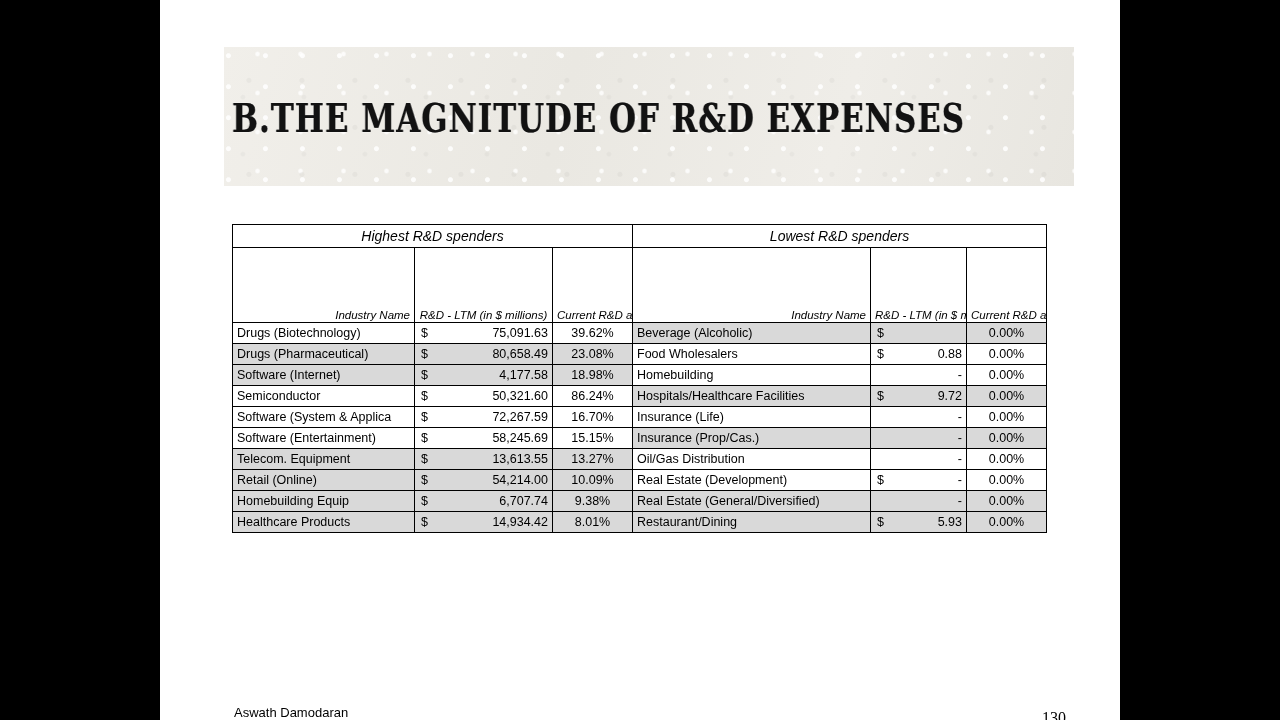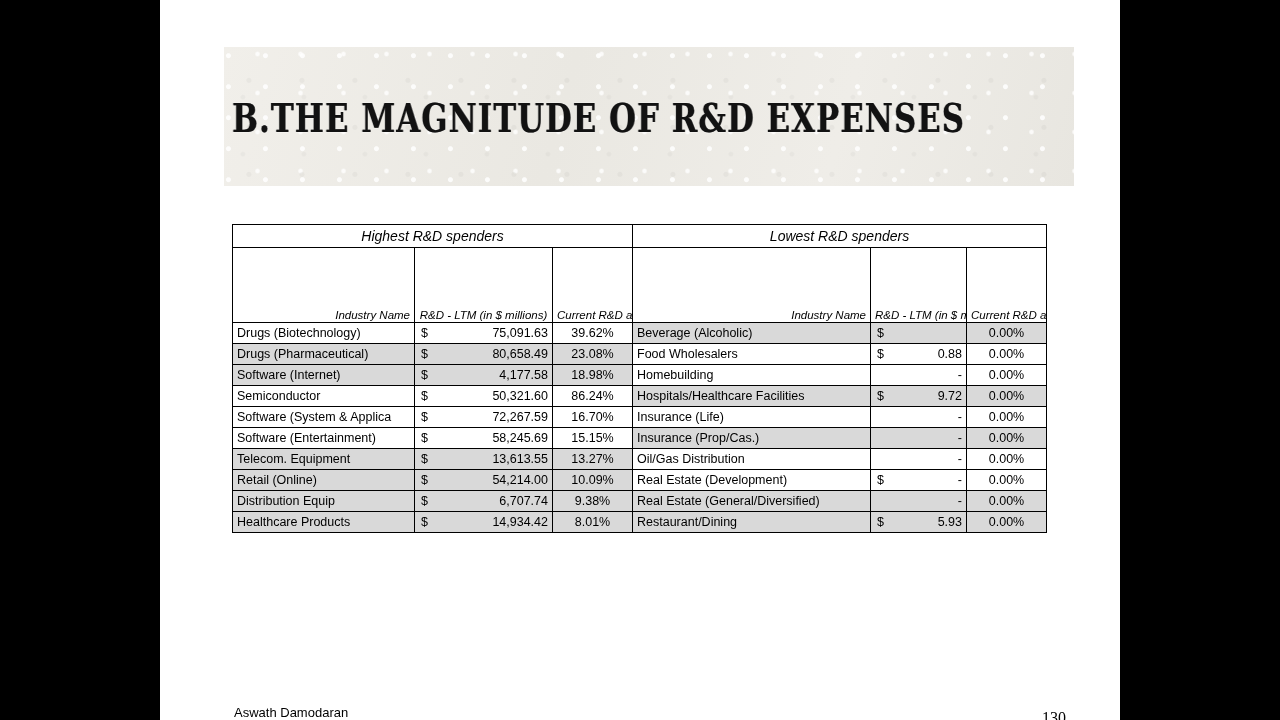--- a/index.html
+++ b/index.html
@@ -214,21 +214,21 @@
             </tr>
             <tr class="row">
               <td class="name shade"><span>Retail (Online)</span></td>
               <td class="amt shade"><span class="cur">$</span><span>54,214.00</span></td>
               <td class="pct shade"><span>10.09%</span></td>
               <td class="name"><span>Real Estate (Development)</span></td>
               <td class="amt"><span class="cur">$</span><span>-</span></td>
               <td class="pct"><span>0.00%</span></td>
             </tr>
             <tr class="row">
-              <td class="name shade"><span>Distribution Equip</span></td>
+              <td class="name shade"><span>Homebuilding Equip</span></td>
               <td class="amt shade"><span class="cur">$</span><span>6,707.74</span></td>
               <td class="pct shade"><span>9.38%</span></td>
               <td class="name shade"><span>Real Estate (General/Diversified)</span></td>
               <td class="amt shade"><span>-</span></td>
               <td class="pct shade"><span>0.00%</span></td>
             </tr>
             <tr class="row">
               <td class="name shade"><span>Healthcare Products</span></td>
               <td class="amt shade"><span class="cur">$</span><span>14,934.42</span></td>
               <td class="pct shade"><span>8.01%</span></td>

